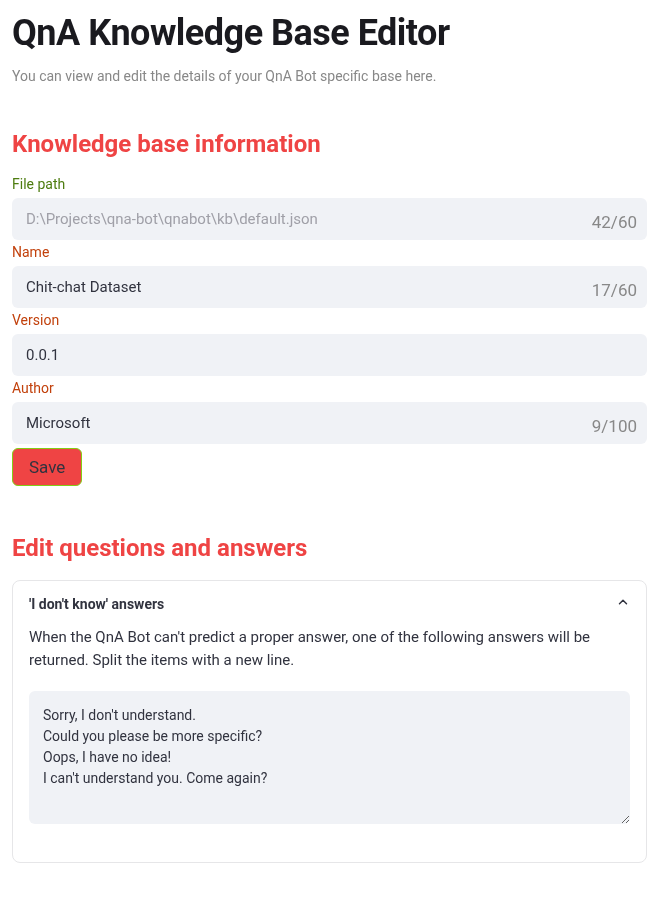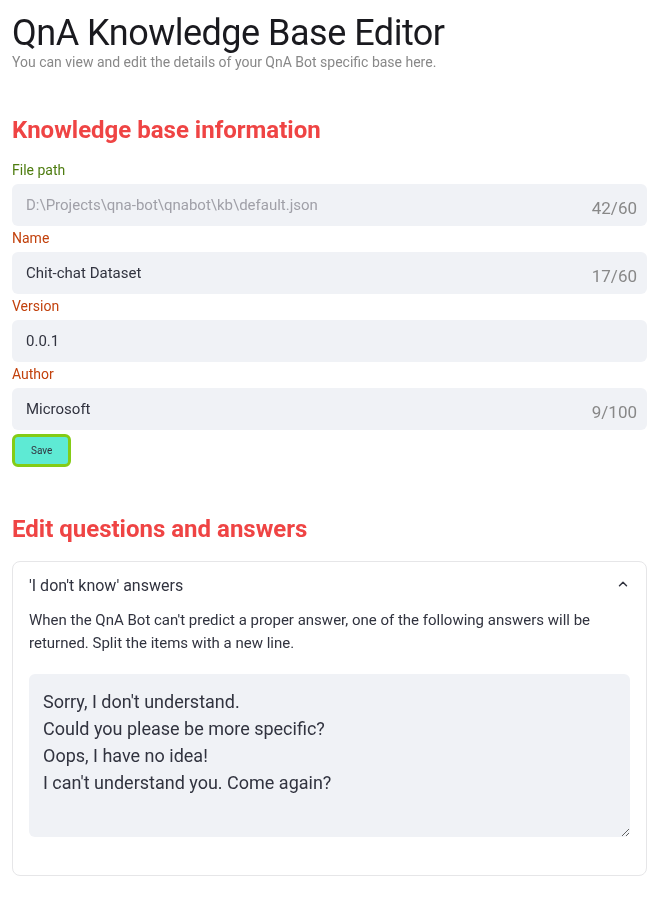--- a/index.html
+++ b/index.html
@@ -5,22 +5,23 @@
     * { box-sizing: border-box; margin: 0; padding: 0; }
     body {
       font-family: -apple-system, BlinkMacSystemFont, "Segoe UI", Roboto, "Helvetica Neue", Arial, sans-serif;
       color: #262730;
       background: #ffffff;
       width: 659px;
       padding: 12px;
     }
     h1 {
       font-size: 36px;
-      font-weight: 400;
+      font-weight: 700;
       color: #1a1a1f;
+      margin-bottom: 14px;
       letter-spacing: -0.5px;
     }
     .subtitle {
       font-size: 14px;
       color: #888;
       margin-bottom: 46px;
     }
     h2 {
       font-size: 24px;
       font-weight: 700;
@@ -53,64 +54,64 @@
       cursor: not-allowed;
     }
     .char-count {
       position: absolute;
       right: 10px;
       bottom: 8px;
       font-size: 17px;
       color: #888;
     }
     .btn {
-      background: #5eead4;
-      border: 3px solid #84cc16;
+      background: #ef4444;
+      border: 1px solid #84cc16;
       border-radius: 6px;
       padding: 8px 16px;
-      font-size: 10px;
+      font-size: 17px;
       color: #31333f;
       cursor: pointer;
       font-family: inherit;
     }
     .section-gap { margin-top: 48px; }
     .expander {
       border: 1px solid #e6e6e8;
       border-radius: 8px;
       padding: 0;
       margin-top: 4px;
     }
     .expander-header {
       display: flex;
       justify-content: space-between;
       align-items: center;
       padding: 14px 16px;
       cursor: pointer;
-      font-size: 16px;
-      font-weight: 400;
+      font-size: 14px;
+      font-weight: 700;
       color: #31333f;
     }
     .chevron { display: inline-block; }
     .chevron svg { width: 14px; height: 14px; }
     .expander-body {
       padding: 0 16px 16px 16px;
     }
     .exp-desc {
       font-size: 15px;
       color: #31333f;
       line-height: 1.55;
       margin-bottom: 18px;
     }
     .textarea {
       width: 100%;
       background: #f0f2f6;
       border: none;
       border-radius: 6px;
       padding: 14px;
-      font-size: 18px;
+      font-size: 14px;
       color: #31333f;
       font-family: inherit;
       resize: vertical;
       min-height: 120px;
       line-height: 1.5;
     }
     .textarea-wrap { position: relative; margin-bottom: 18px; }
   </style>
 </head>
 <body>

